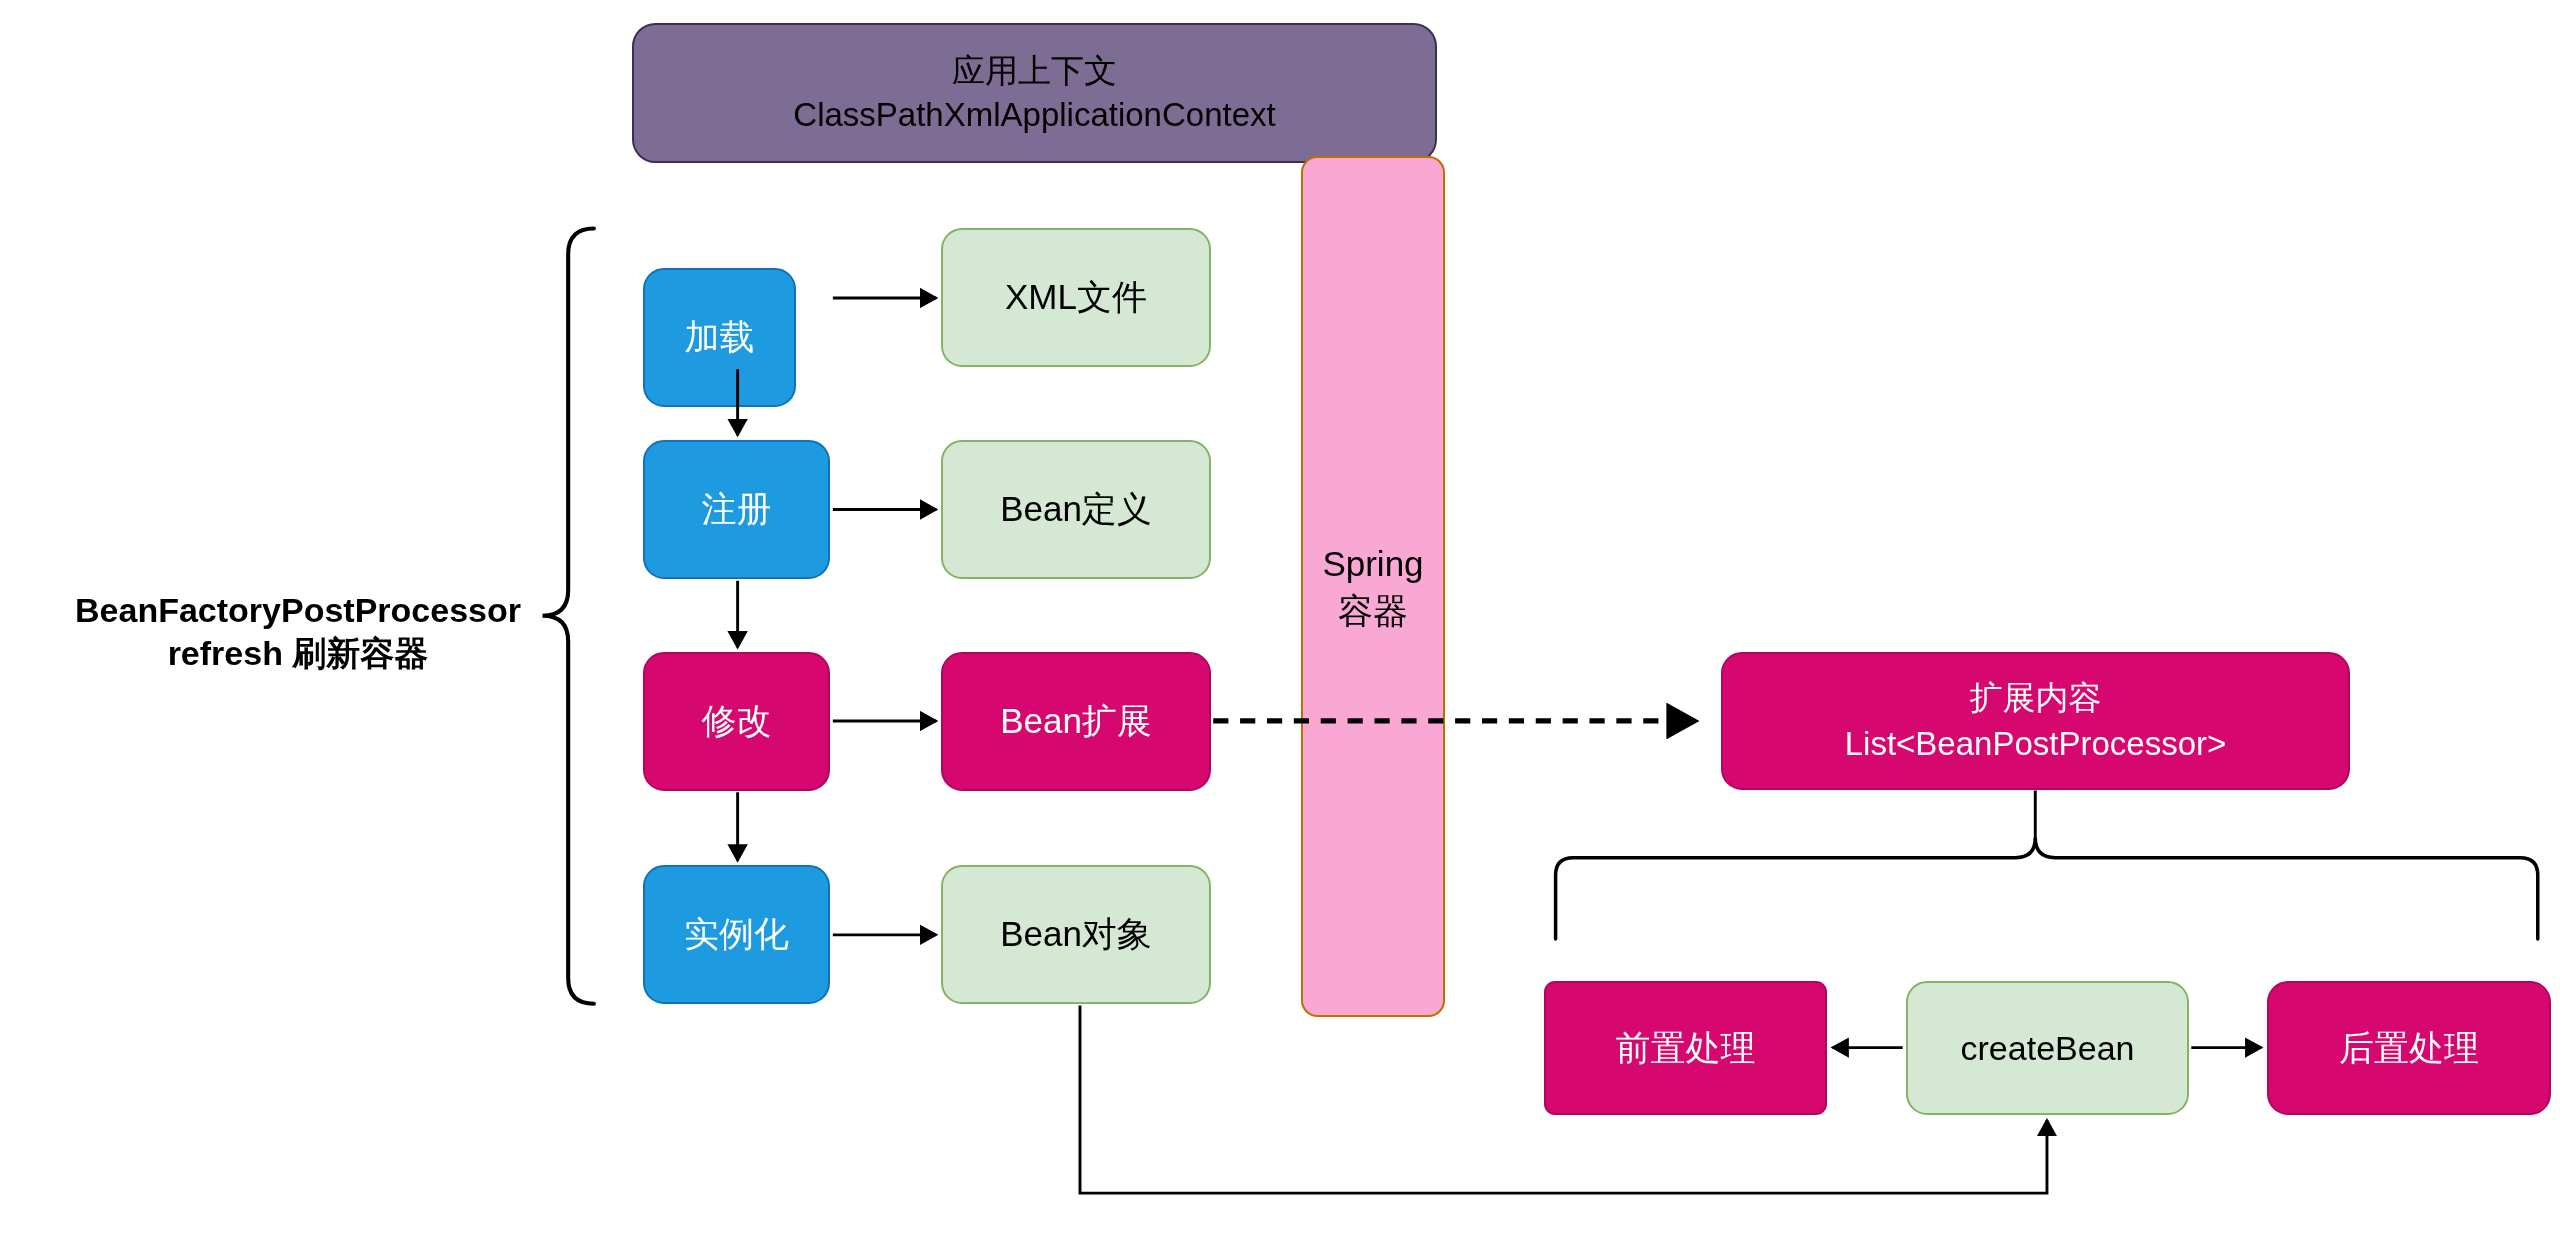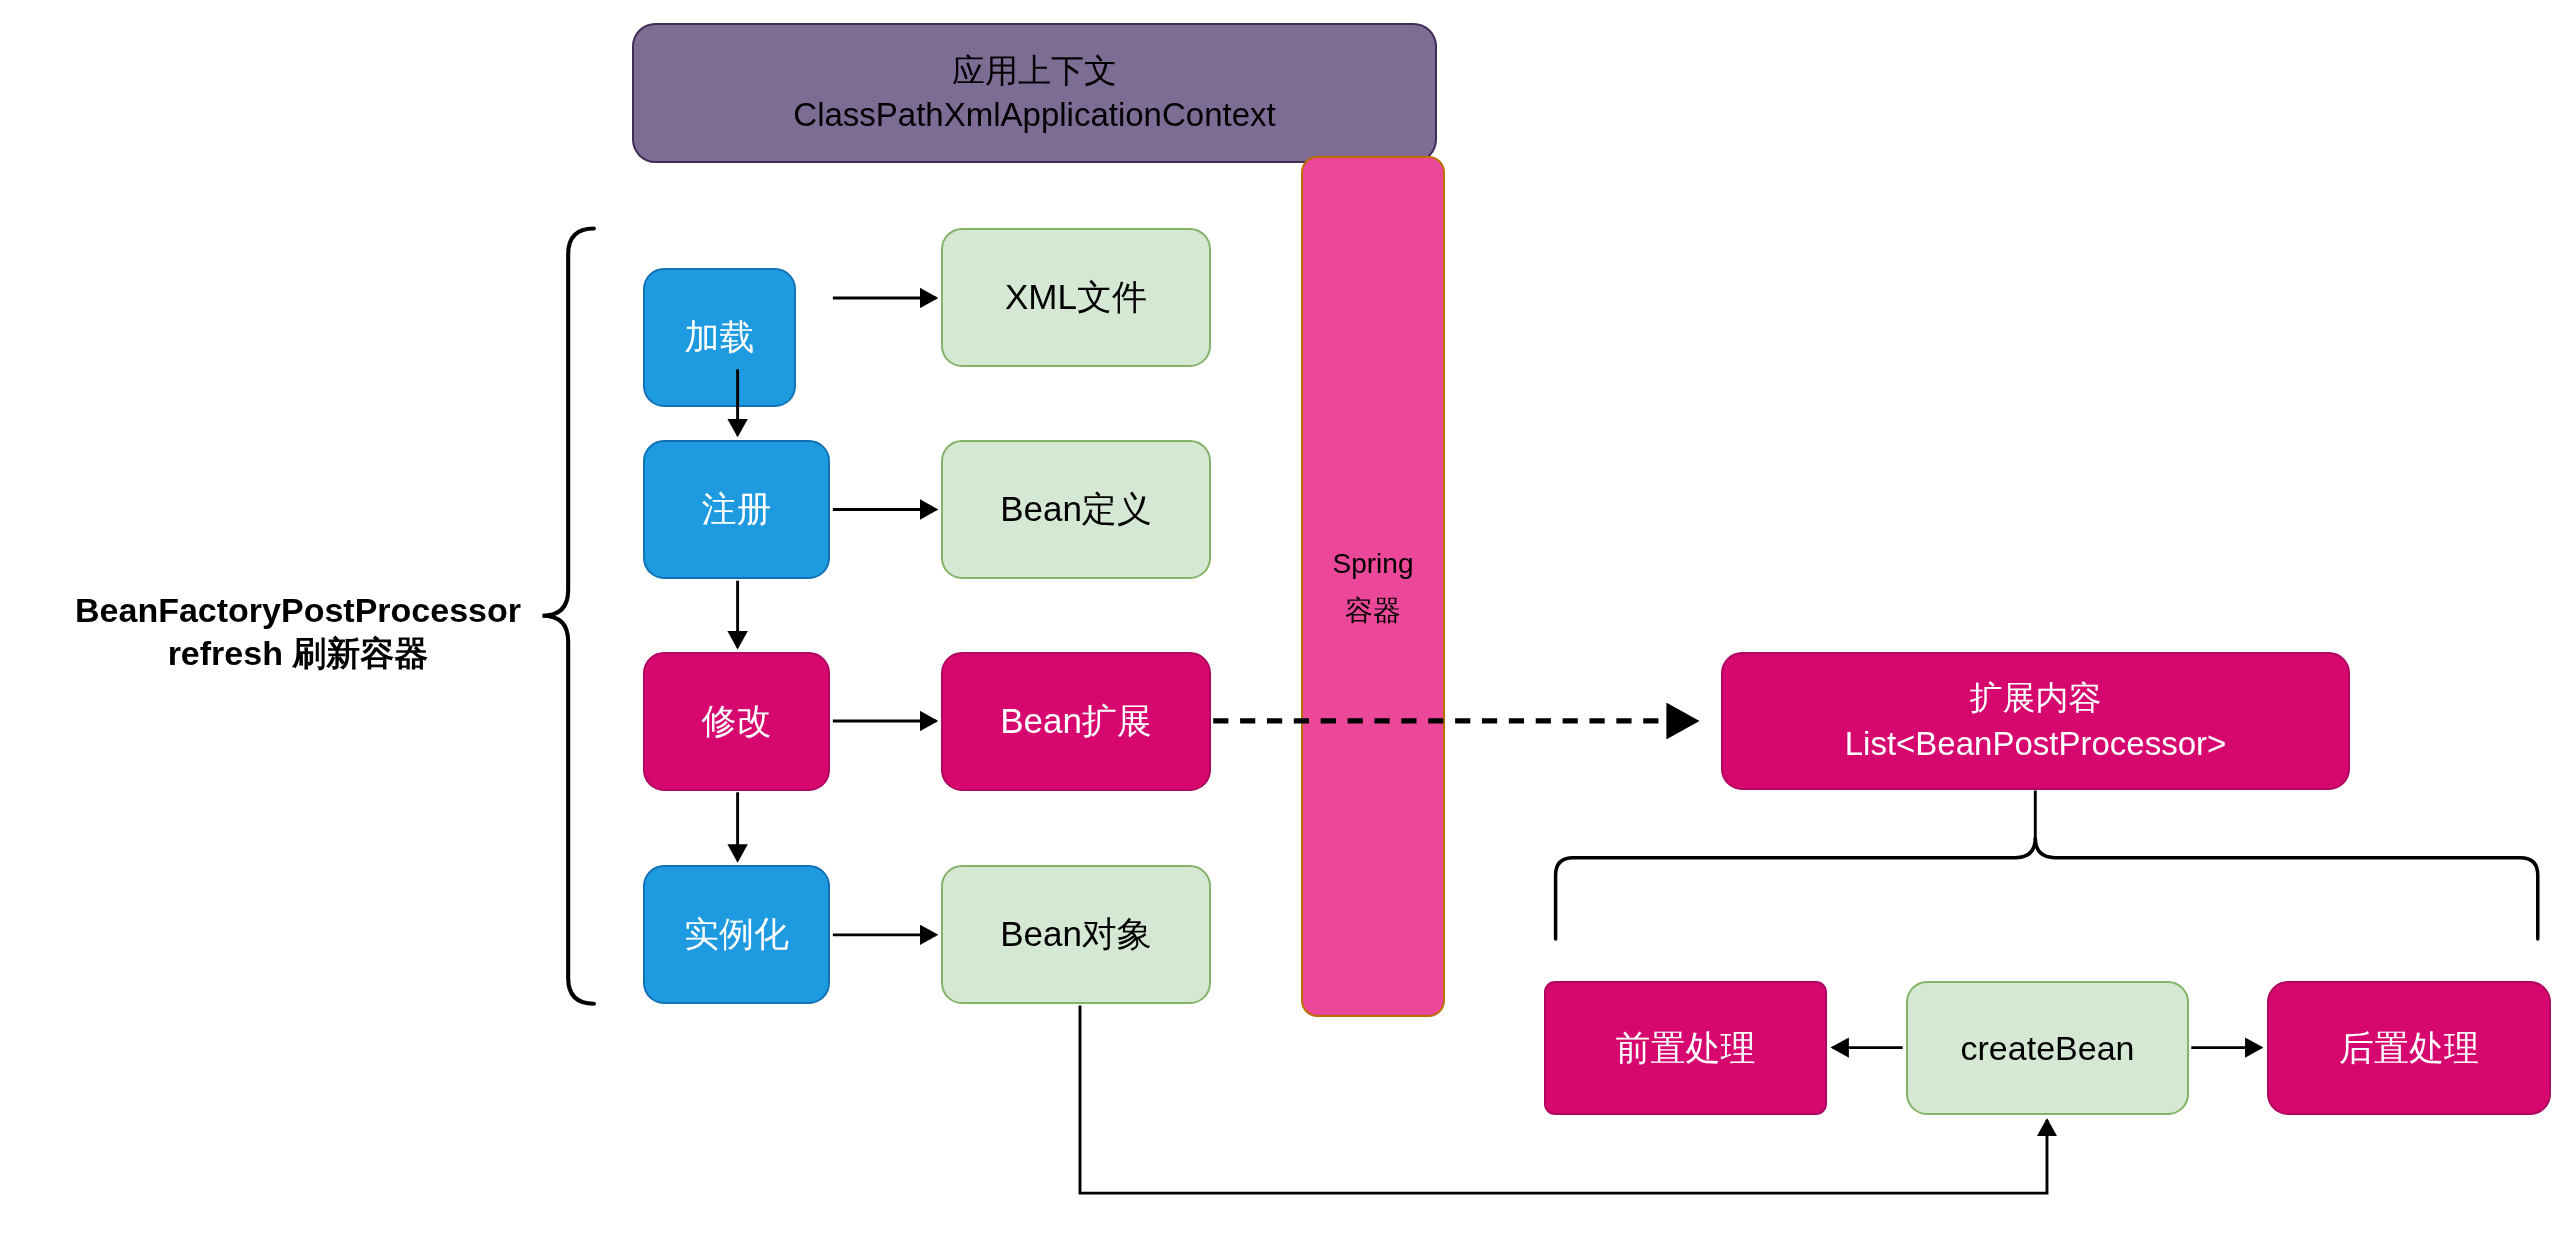--- a/index.html
+++ b/index.html
@@ -7,21 +7,21 @@
   #canvas{position:relative;width:2576px;height:1241px;background:#ffffff;overflow:hidden;}
 
   .node{position:absolute;box-sizing:border-box;display:flex;flex-direction:column;
         align-items:center;justify-content:center;text-align:center;}
   .node .ln{display:block;white-space:nowrap;}
 
   .blue  {background:#1E9BE0;border:2.9px solid #1272B5;border-radius:21px;color:#ffffff;font-size:35px;}
   .pink  {background:#D6086F;border:2.9px solid #AF0760;border-radius:21px;color:#ffffff;font-size:35px;}
   .green {background:#D5E8D4;border:2.9px solid #82B366;border-radius:21px;color:#000000;font-size:35px;}
   .purple{background:#7D6C94;border:2.3px solid #3F2D56;border-radius:23.4px;color:#000000;font-size:33px;line-height:44px;}
-  .orange{background:#ec4899;border:2.9px solid #BD7000;border-radius:16.4px;color:#000000;font-size:28px;line-height:47px;}
+  .orange{background:#f9a8d4;border:2.9px solid #BD7000;border-radius:16.4px;color:#000000;font-size:35px;line-height:47px;}
 
   
   #node-load       {left:643px;top:228px; width:153px;height:139px;margin-top:40px;}
   #node-register   {left:643px;top:440px; width:187px;height:139px;}
   #node-modify     {left:643px;top:652px;width:187px;height:139px;}
   #node-instantiate{left:643px;top:865px;width:187px;height:139px;}
 
   
   #node-xml-file   {left:941px;top:228px; width:270px;height:139px;}
   #node-bean-def   {left:941px;top:440px; width:270px;height:139px;}

